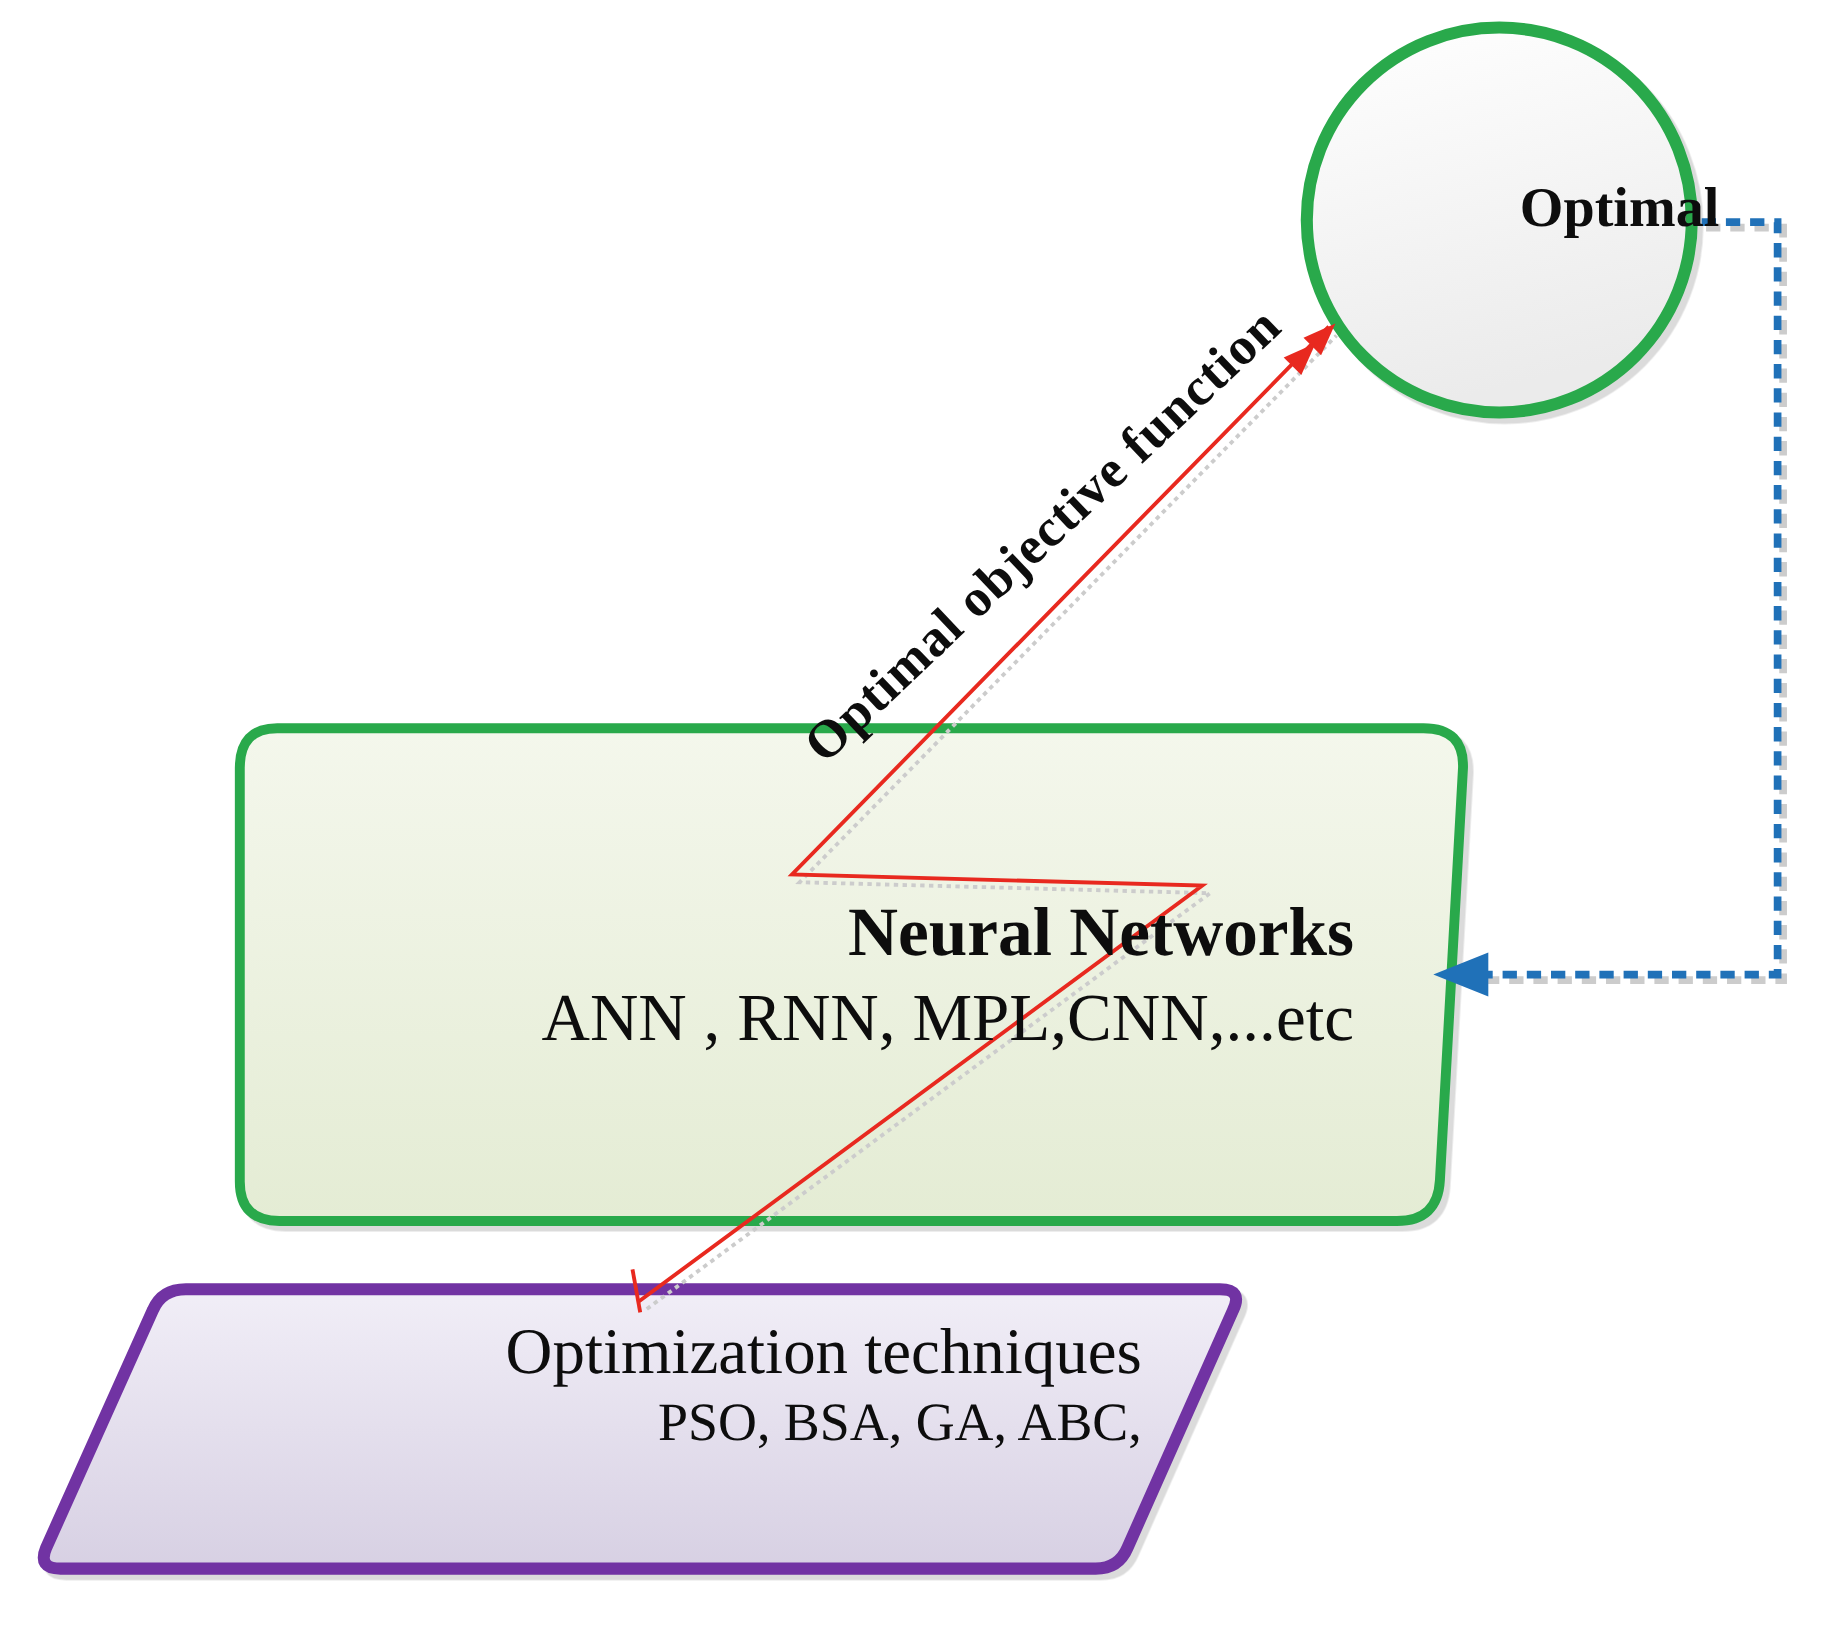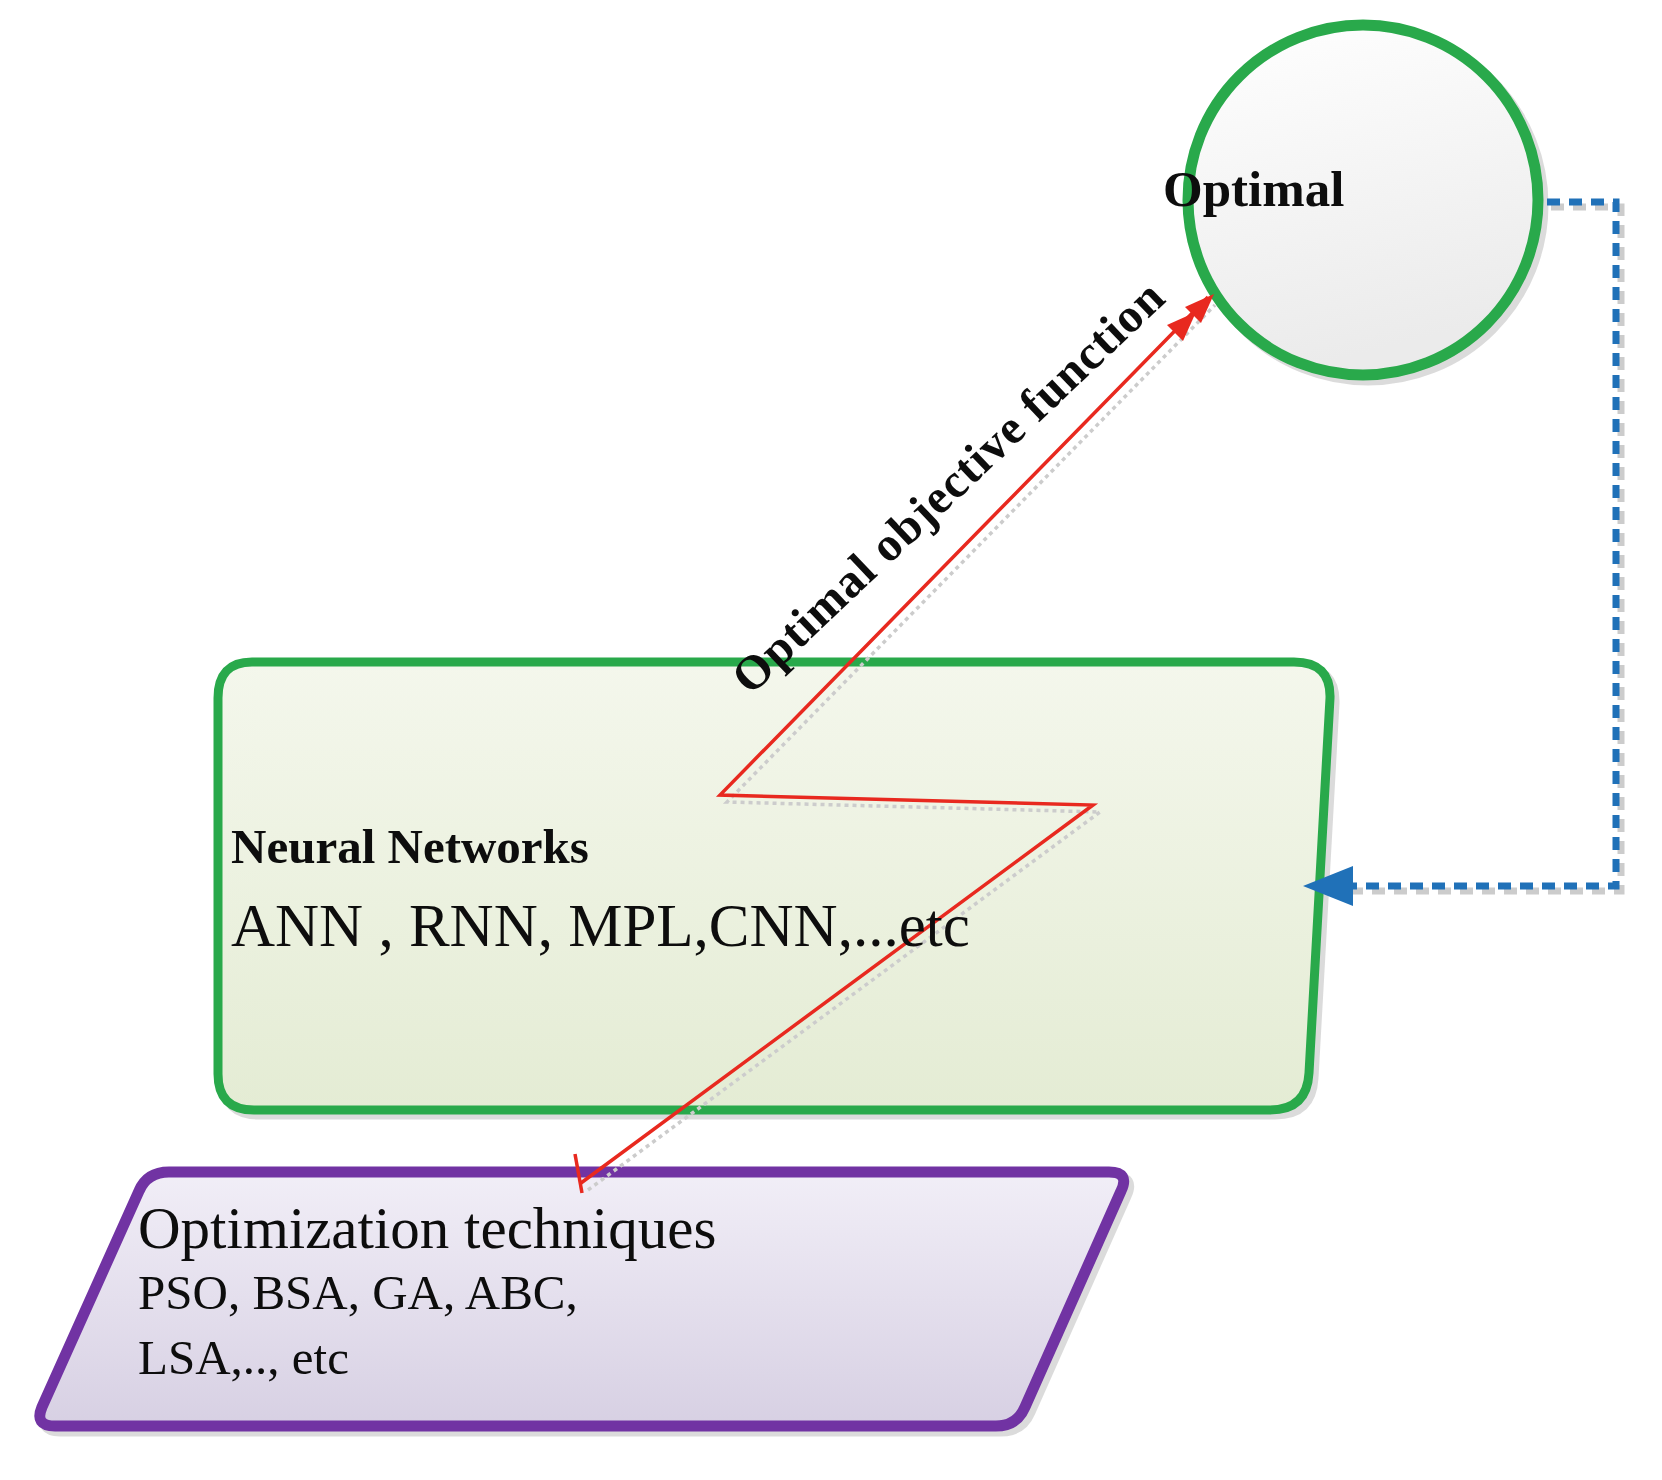--- a/index.html
+++ b/index.html
@@ -5,27 +5,27 @@
   html,body{margin:0;padding:0;background:#ffffff;}
   .canvas{
     position:relative;
     width:1662px;height:1480px;
     background:#ffffff;
     overflow:hidden;
     font-family:"Liberation Serif","DejaVu Serif",serif;
     color:#0d0d0d;
   }
   .canvas svg{position:absolute;left:0;top:0;}
-  .label{position:absolute;text-align:left;}
+  .label{position:absolute;text-align:right;}
   .circle-label{
     left:1163px;top:160px;width:400px;
     font-size:51px;line-height:58px;font-weight:bold;
   }
   .nn-label{left:231px;top:808px;width:1000px;}
-  .nn-title{font-size:49px;line-height:78px;font-weight:bold;}
+  .nn-title{font-size:63px;line-height:78px;font-weight:bold;}
   .nn-models{font-size:61px;line-height:80px;font-weight:normal;}
   .opt-label{left:138px;top:1196px;width:900px;}
   .opt-title{font-size:59px;line-height:64px;font-weight:normal;}
   .opt-line{font-size:49px;line-height:65px;font-weight:normal;}
   .edge-label{
     position:absolute;left:756px;top:650px;height:52px;
     transform:rotate(-43.5deg);transform-origin:0 100%;
     font-size:48px;font-weight:bold;white-space:nowrap;letter-spacing:1px;
   }
   .shape-shadow{filter:drop-shadow(5px 5px 0 rgba(175,175,175,0.45));}
@@ -75,18 +75,17 @@
   </div>
 
   <div class="label nn-label">
     <div class="nn-title">Neural Networks</div>
     <div class="nn-models">ANN , RNN, MPL,CNN,...etc</div>
   </div>
 
   <div class="label opt-label">
     <div class="opt-title">Optimization techniques</div>
     <div class="opt-line">PSO, BSA, GA, ABC,</div>
-    <div class="opt-line">LSA,.., etc</div>
   </div>
 
   <div class="edge-label">Optimal objective function</div>
 
 </div>
 
 </body></html>

